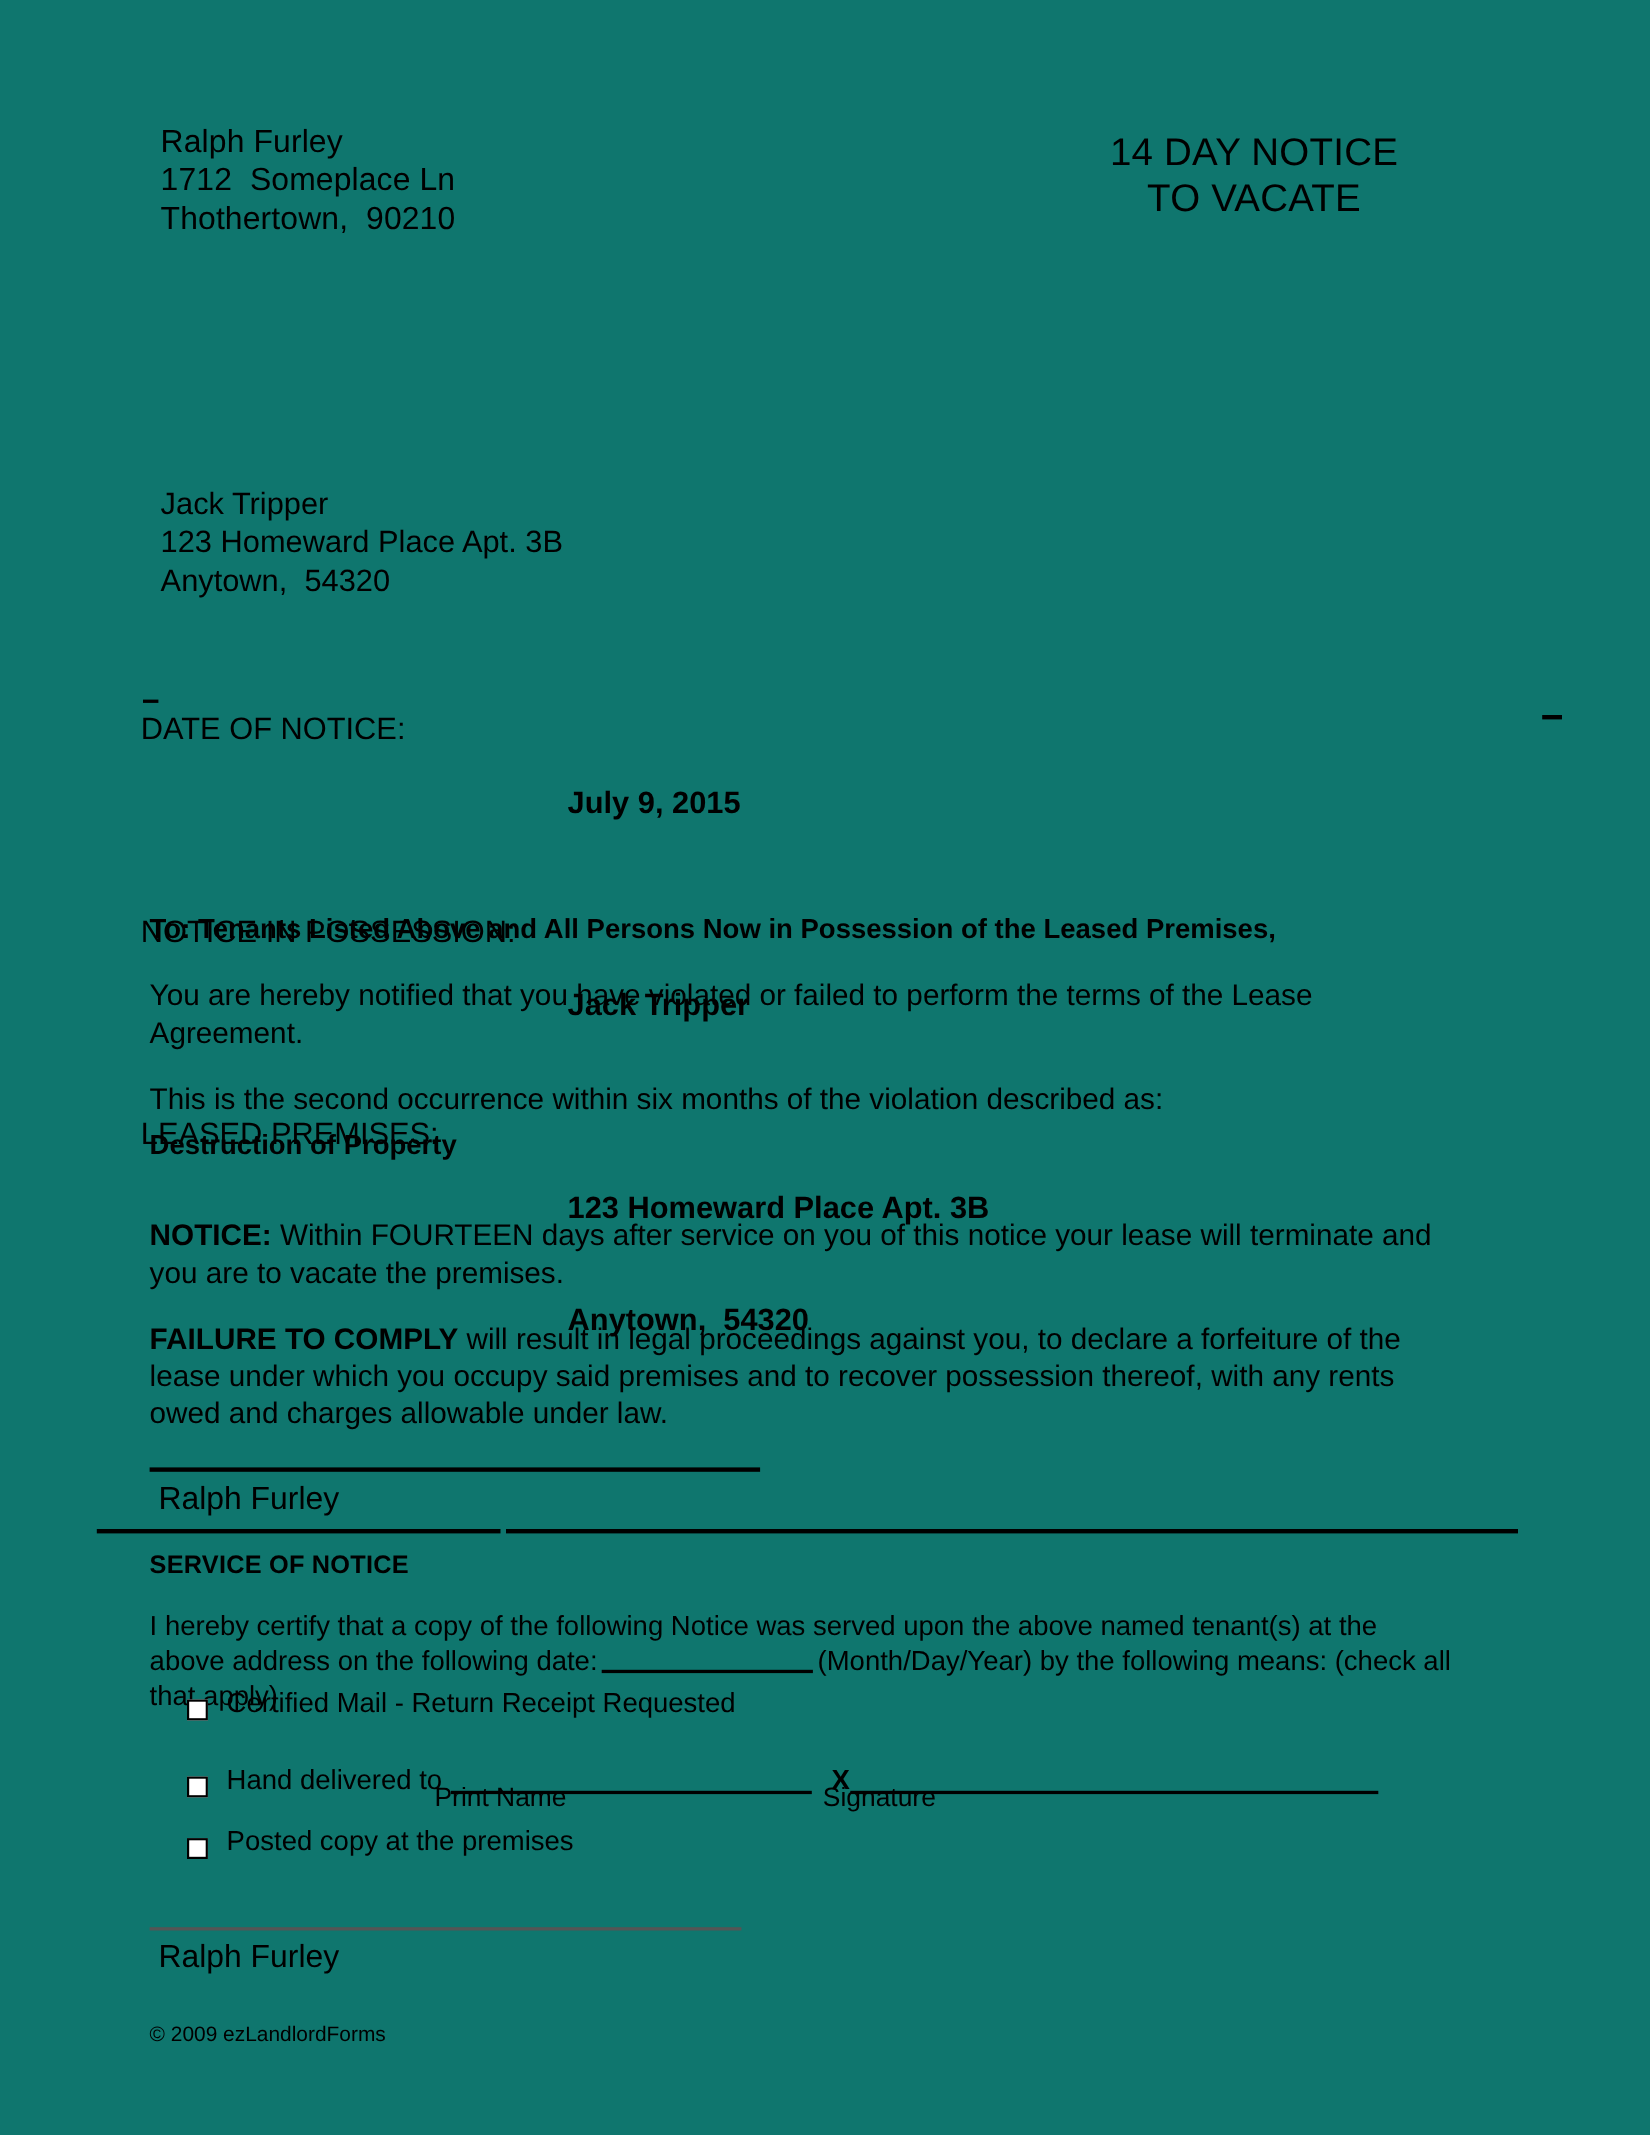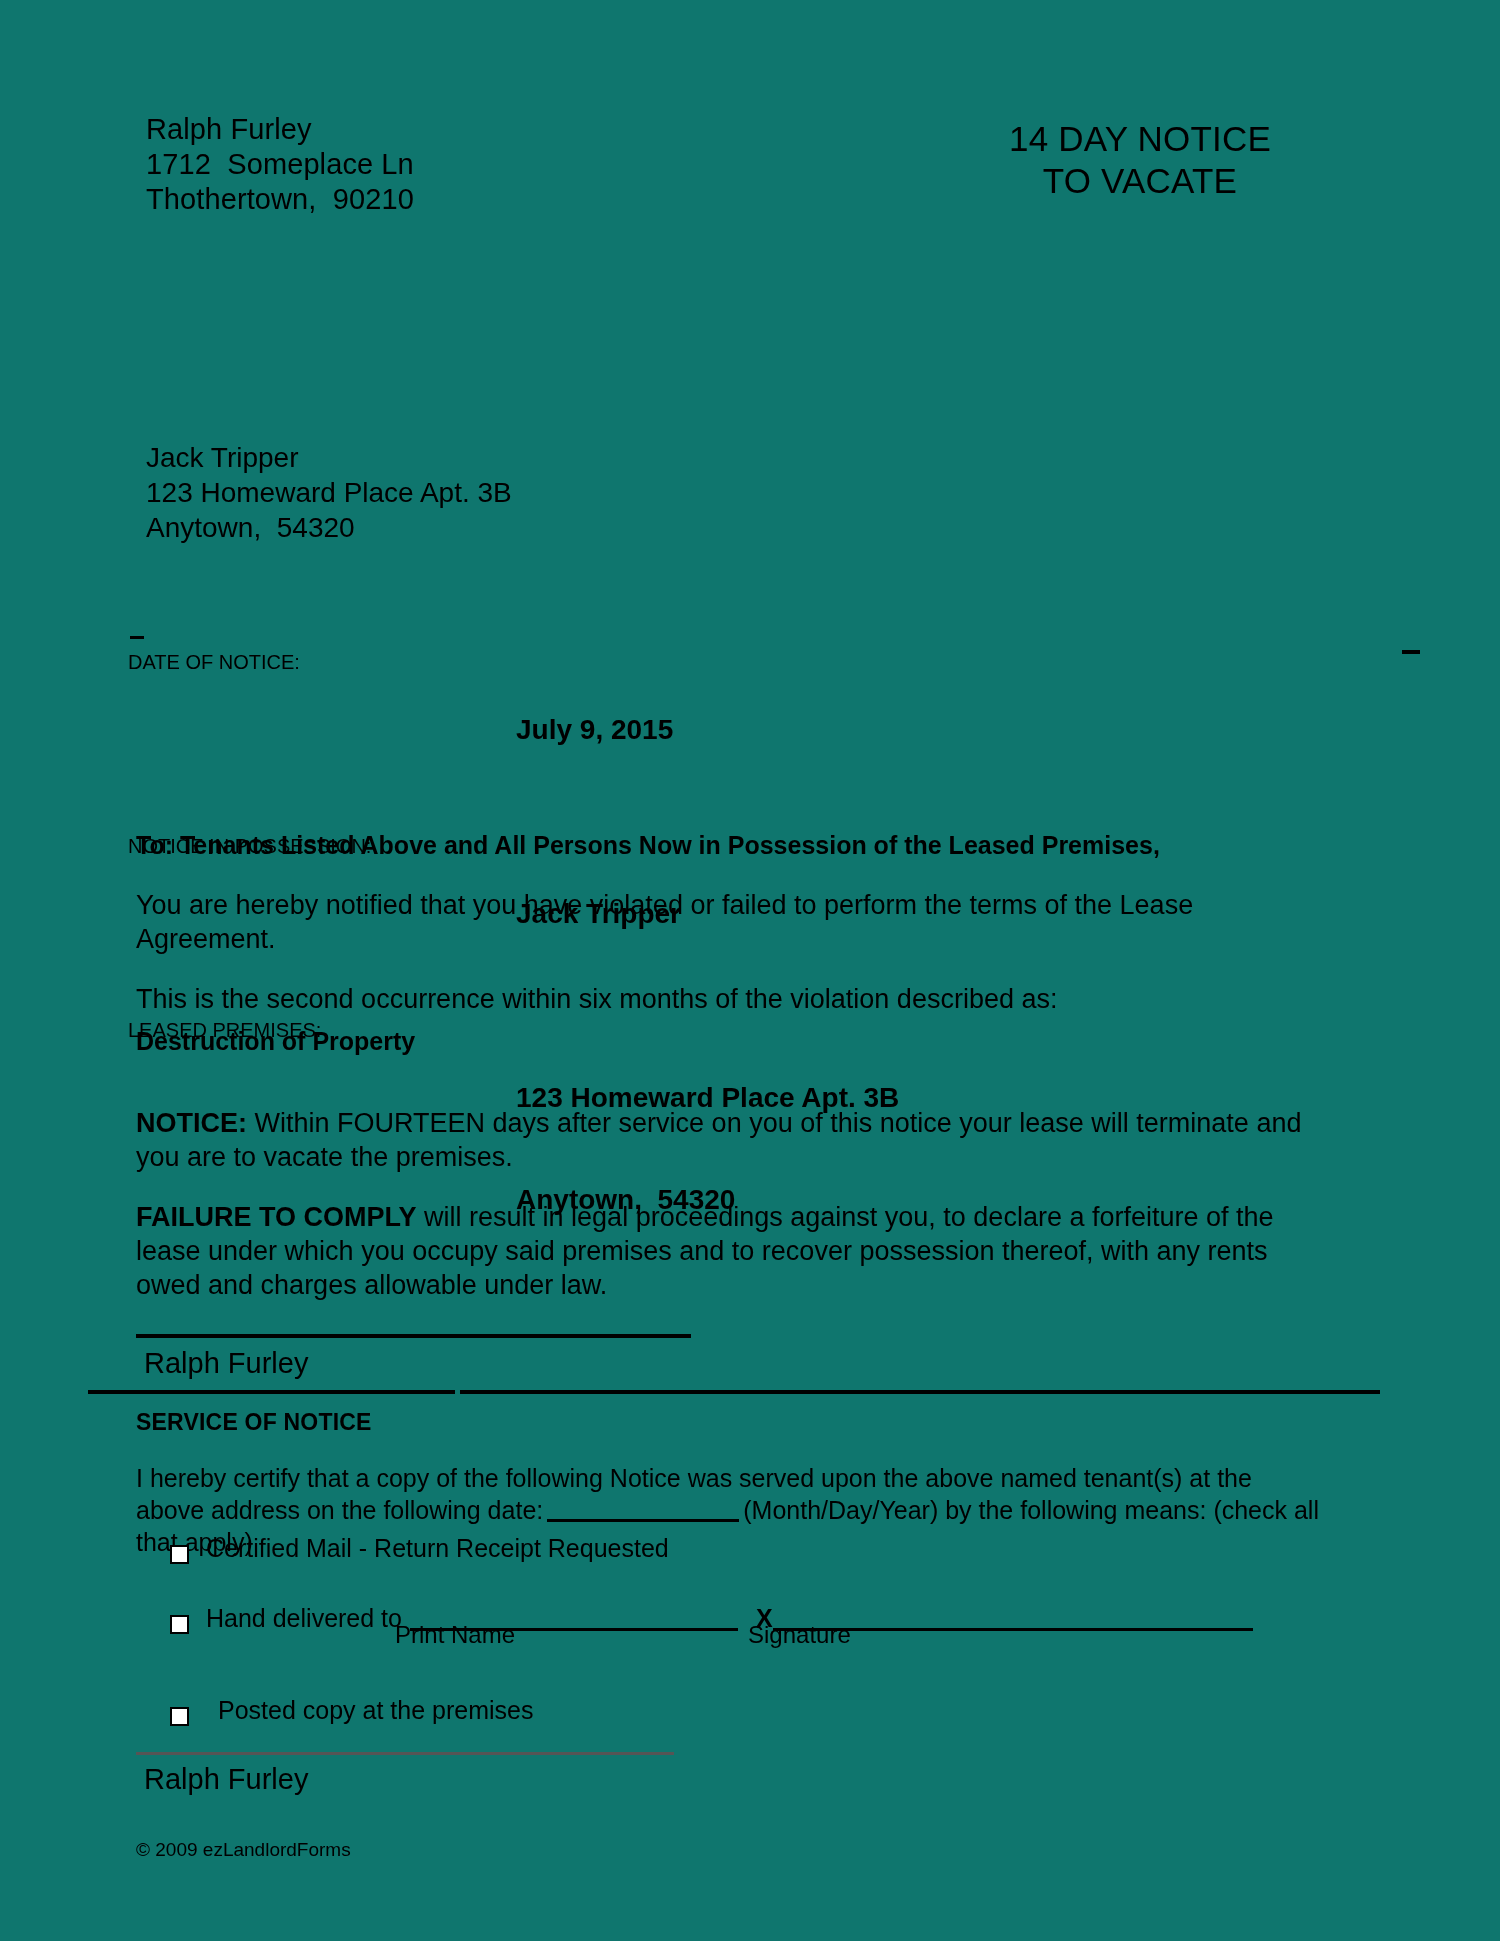--- a/index.html
+++ b/index.html
@@ -67,21 +67,21 @@
     left: 128px;
     top: 645px;
     width: 1180px;
   }
   .field-row {
     display: flex;
     align-items: flex-start;
     margin-bottom: 14px;
   }
   .field-label {
-    font-size: 20px;
+    font-size: 28px;
     line-height: 35px;
     width: 388px;
     flex: 0 0 388px;
     white-space: pre;
   }
   .field-value {
     font-size: 28px;
     line-height: 34px;
     font-weight: bold;
     white-space: pre;
@@ -217,21 +217,21 @@
     position: absolute;
     left: 170px;
     top: 1620px;
     width: 1160px;
     font-size: 24px;
     line-height: 30px;
   }
   .sub-print { position: absolute; left: 225px; top: 0; white-space: pre; }
   .sub-sign  { position: absolute; left: 578px; top: 0; white-space: pre; }
 
-  .posted-row { position: absolute; left: 170px; top: 1694px; gap: 12px; }
+  .posted-row { position: absolute; left: 170px; top: 1658px; }
 
   
   .sig-line-bottom {
     position: absolute;
     left: 136px;
     top: 1752px;
     width: 538px;
     height: 0;
     border-top: 3px solid #555;
   }

